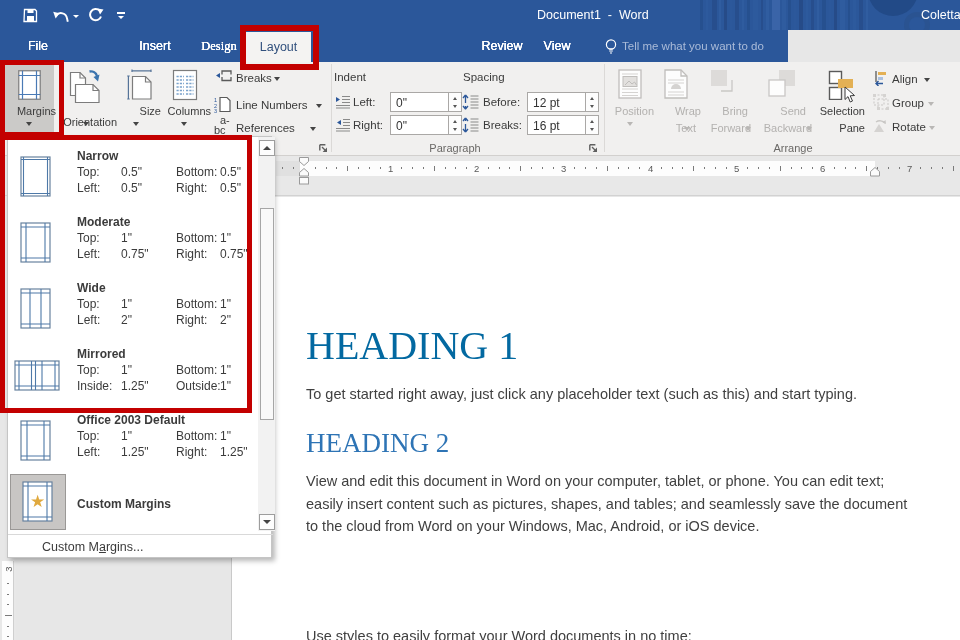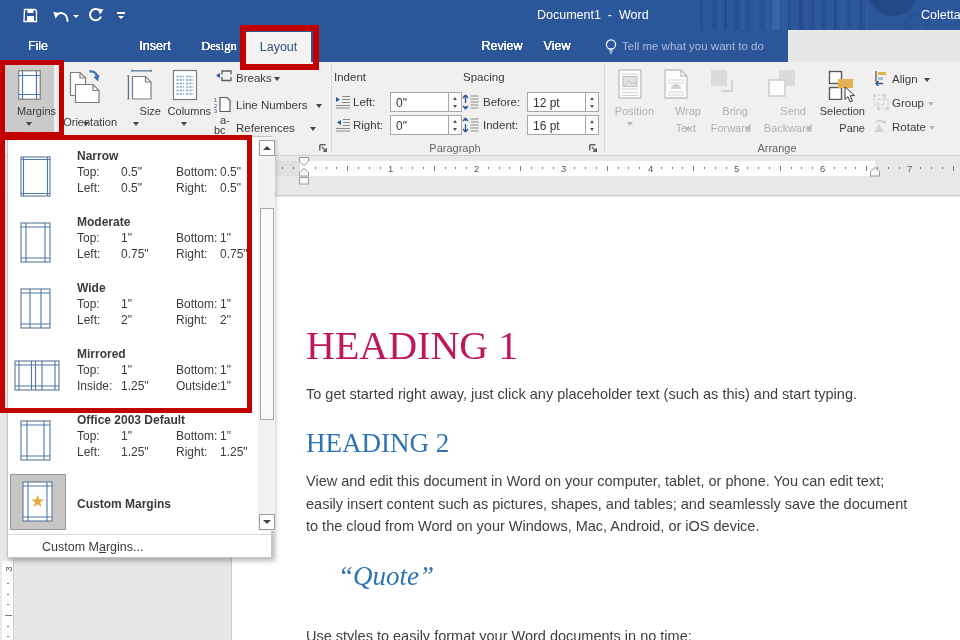--- a/index.html
+++ b/index.html
@@ -199,21 +199,21 @@
         <span class="sb" style="top:0;"></span>
         <span class="sb" style="bottom:0;"></span>
         <span class="tri-u" style="right:4px;top:3.5px;"></span>
         <span class="tri-d" style="right:4px;bottom:3.5px;"></span>
       </div>
 <svg class="abs" style="left:462px;top:55px" width="17" height="16" viewBox="0 0 17 16">
 <path d="M3.5 15 v-8 M3.5 15 l-2.5 -3 M3.5 15 l2.5 -3" stroke="#2b579a" stroke-width="1.3" fill="none"></path>
 <path d="M3.5 1 l-2.5 3 M3.5 1 l2.5 3 M3.5 1 v3" stroke="#2b579a" stroke-width="1.3" fill="none"></path>
 <path d="M8.5 2 h8 M8.5 5 h8 M8.5 8 h8 M8.5 11 h8 M8.5 14 h8" stroke="#8a8a8a" stroke-width="1.2"></path>
 </svg>
-<div class="smalltext" style="left:483px;top:57px;">Indent:</div>
+<div class="smalltext" style="left:483px;top:57px;">Breaks:</div>
 <div class="spinbox" style="left:527px;top:53px;">
         <span class="val">16 pt</span>
         <span class="sb" style="top:0;"></span>
         <span class="sb" style="bottom:0;"></span>
         <span class="tri-u" style="right:4px;top:3.5px;"></span>
         <span class="tri-d" style="right:4px;bottom:3.5px;"></span>
       </div>
 <div class="glabel" style="left:405px;width:100px;">Paragraph</div>
 <svg class="abs" style="left:589px;top:82px" width="9" height="9" viewBox="0 0 9 9">
 <path d="M0.8 0.8 h5.6 M0.8 0.8 v5.6" stroke="#5f5f5f" stroke-width="1.4" fill="none"></path>
@@ -280,21 +280,21 @@
 </svg>
 <div class="smalltext dis" style="left:892px;top:35px;">Group</div>
 <div class="darr gray" style="left:928px;top:40px;border-left-width:3px;border-right-width:3px;"></div>
 <svg class="abs" style="left:872px;top:56px" width="18" height="16" viewBox="0 0 18 16">
 <path d="M2 14 l5 -8 5 8 z" fill="#d5d3d1"></path>
 <path d="M4 4 a6 5 0 0 1 9 1" fill="none" stroke="#c9c7c5" stroke-width="1.3"></path>
 <path d="M13.5 2 l0.5 4 -3.5 -1.5 z" fill="#c9c7c5"></path>
 </svg>
 <div class="smalltext dis" style="left:892px;top:59px;">Rotate</div>
 <div class="darr gray" style="left:929px;top:64px;border-left-width:3px;border-right-width:3px;"></div>
-<div class="glabel" style="left:727px;width:100px;">Arrange</div>
+<div class="glabel" style="left:743px;width:100px;">Arrange</div>
 </div>
 <div id="hruler" class="abs">
 <div class="abs" style="left:276px;top:5px;width:599px;height:15px;background:#e0e0e0;"></div>
 <div class="abs" style="left:300px;top:5px;width:575px;height:15px;background:#fdfdfd;"></div>
 <div class="rnum" style="left:388px;top:7px;">1</div>
 <div class="rnum" style="left:474px;top:7px;">2</div>
 <div class="rnum" style="left:561px;top:7px;">3</div>
 <div class="rnum" style="left:648px;top:7px;">4</div>
 <div class="rnum" style="left:734px;top:7px;">5</div>
 <div class="rnum" style="left:820px;top:7px;">6</div>
@@ -366,25 +366,24 @@
 <div id="page" class="abs"></div>
 <div class="abs" style="left:0px;top:561px;width:16px;height:79px;background:#e8e8e8;"></div>
 <div class="abs" style="left:2px;top:561px;width:12px;height:79px;background:#fdfdfd;border-right:1px solid #cfcfcf;"></div>
 <div class="abs" style="left:2px;top:564px;width:12px;height:10px;font-size:9.5px;color:#595959;transform:rotate(-90deg);text-align:center;">3</div>
 <div class="abs" style="left:7px;top:583px;width:2px;height:1px;background:#7a7a7a;"></div>
 <div class="abs" style="left:7px;top:594px;width:2px;height:1px;background:#7a7a7a;"></div>
 <div class="abs" style="left:7px;top:604px;width:2px;height:1px;background:#7a7a7a;"></div>
 <div class="abs" style="left:7px;top:626px;width:2px;height:1px;background:#7a7a7a;"></div>
 <div class="abs" style="left:7px;top:636px;width:2px;height:1px;background:#7a7a7a;"></div>
 <div class="abs" style="left:5px;top:615px;width:7px;height:1px;background:#7a7a7a;"></div>
-<div class="abs serif" style="left:306px;top:322px;font-size:40px;color:#be185d;">HEADING 1</div>
+<div class="abs serif" style="left:306px;top:322px;font-size:40px;color:#0369a1;">HEADING 1</div>
 <div class="abs" style="left:306px;top:386px;font-size:14.5px;color:#404040;">To get started right away, just click any placeholder text (such as this) and start typing.</div>
 <div class="abs serif" style="left:306px;top:428px;font-size:27px;color:#2e74b5;">HEADING 2</div>
 <div class="abs" style="left:306px;top:470px;font-size:14.5px;color:#404040;line-height:22.5px;">View and edit this document in Word on your computer, tablet, or phone. You can edit text;<br>easily insert content such as pictures, shapes, and tables; and seamlessly save the document<br>to the cloud from Word on your Windows, Mac, Android, or iOS device.</div>
-<div class="abs serif" style="left:338px;top:561px;font-size:27px;font-style:italic;color:#2e74b5;">“Quote”</div>
 <div class="abs" style="left:306px;top:628px;font-size:14.5px;color:#404040;">Use styles to easily format your Word documents in no time:</div>
 <div id="dropdown" class="abs">
 <svg class="abs" style="left:12px;top:19px" width="31" height="41" viewBox="0 0 31 41">
 <rect x="1" y="1" width="29" height="39" fill="#fff" stroke="#68829e" stroke-width="1.2"></rect>
 <path d="M3.5 1 v39 M27.5 1 v39 M1 3.5 h29 M1 37.5 h29" stroke="#4e79a8" stroke-width="1.1"></path>
 
 </svg>
 <div class="mi-title" style="left:69px;top:12px;">Narrow</div>
 <div class="mi-lbl" style="left:69px;top:28px;">Top:</div>
 <div class="mi-lbl" style="left:113px;top:28px;">0.5"</div>

